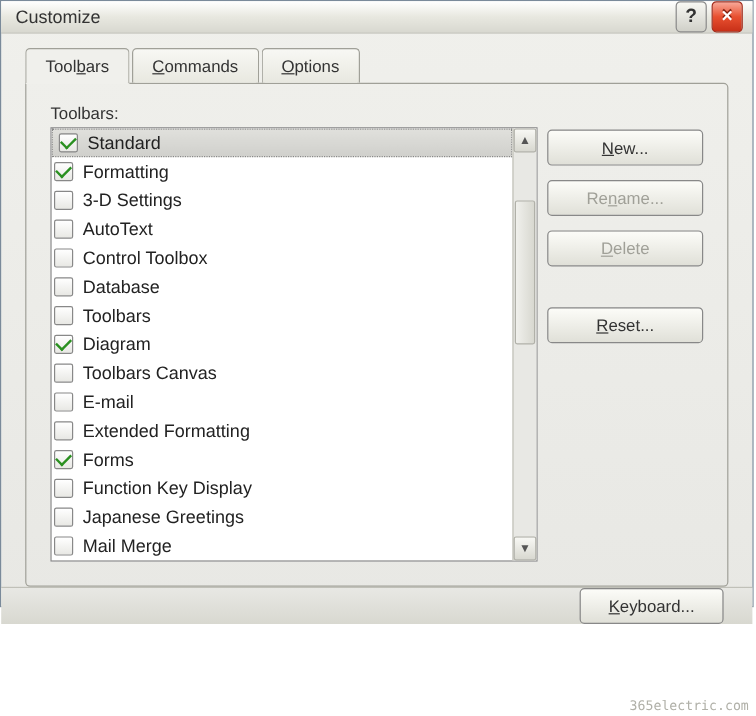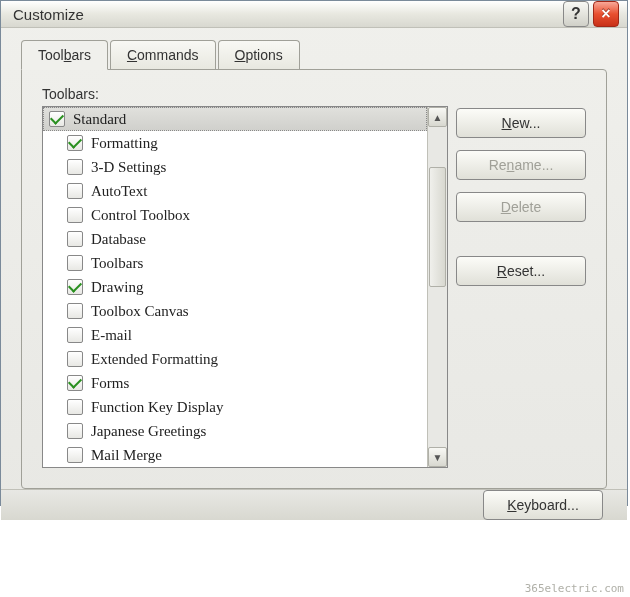--- a/index.html
+++ b/index.html
@@ -111,30 +111,29 @@
       font-size: 14px;
       color: #333;
       margin-bottom: 4px;
     }
     .listbox-wrap {
       border: 1px solid #888;
       background: #fff;
       flex: 1;
       display: flex;
       height: 380px;
-      font-family: Liberation Serif, serif;
     }
     .listbox {
       flex: 1;
       overflow: hidden;
     }
     .list-item {
       display: flex;
       align-items: center;
-      padding: 2px 24px;
+      padding: 2px 2px;
       font-size: 15px;
       color: #222;
       height: 24px;
       cursor: pointer;
     }
     .list-item.selected {
       background: linear-gradient(to bottom, #e0e0dc 0%, #d0d0cc 100%);
       border: 1px dotted #888;
       padding: 1px 5px;
     }
@@ -283,25 +282,25 @@
               <div class="list-item">
                 <span class="checkbox"></span>
                 <span>Database</span>
               </div>
               <div class="list-item">
                 <span class="checkbox"></span>
                 <span>Toolbars</span>
               </div>
               <div class="list-item">
                 <span class="checkbox checked"></span>
-                <span>Drawing</span>
-              </div>
-              <div class="list-item">
-                <span class="checkbox"></span>
-                <span>Toolbox Canvas</span>
+                <span>Diagram</span>
+              </div>
+              <div class="list-item">
+                <span class="checkbox"></span>
+                <span>Toolbars Canvas</span>
               </div>
               <div class="list-item">
                 <span class="checkbox"></span>
                 <span>E-mail</span>
               </div>
               <div class="list-item">
                 <span class="checkbox"></span>
                 <span>Extended Formatting</span>
               </div>
               <div class="list-item">

